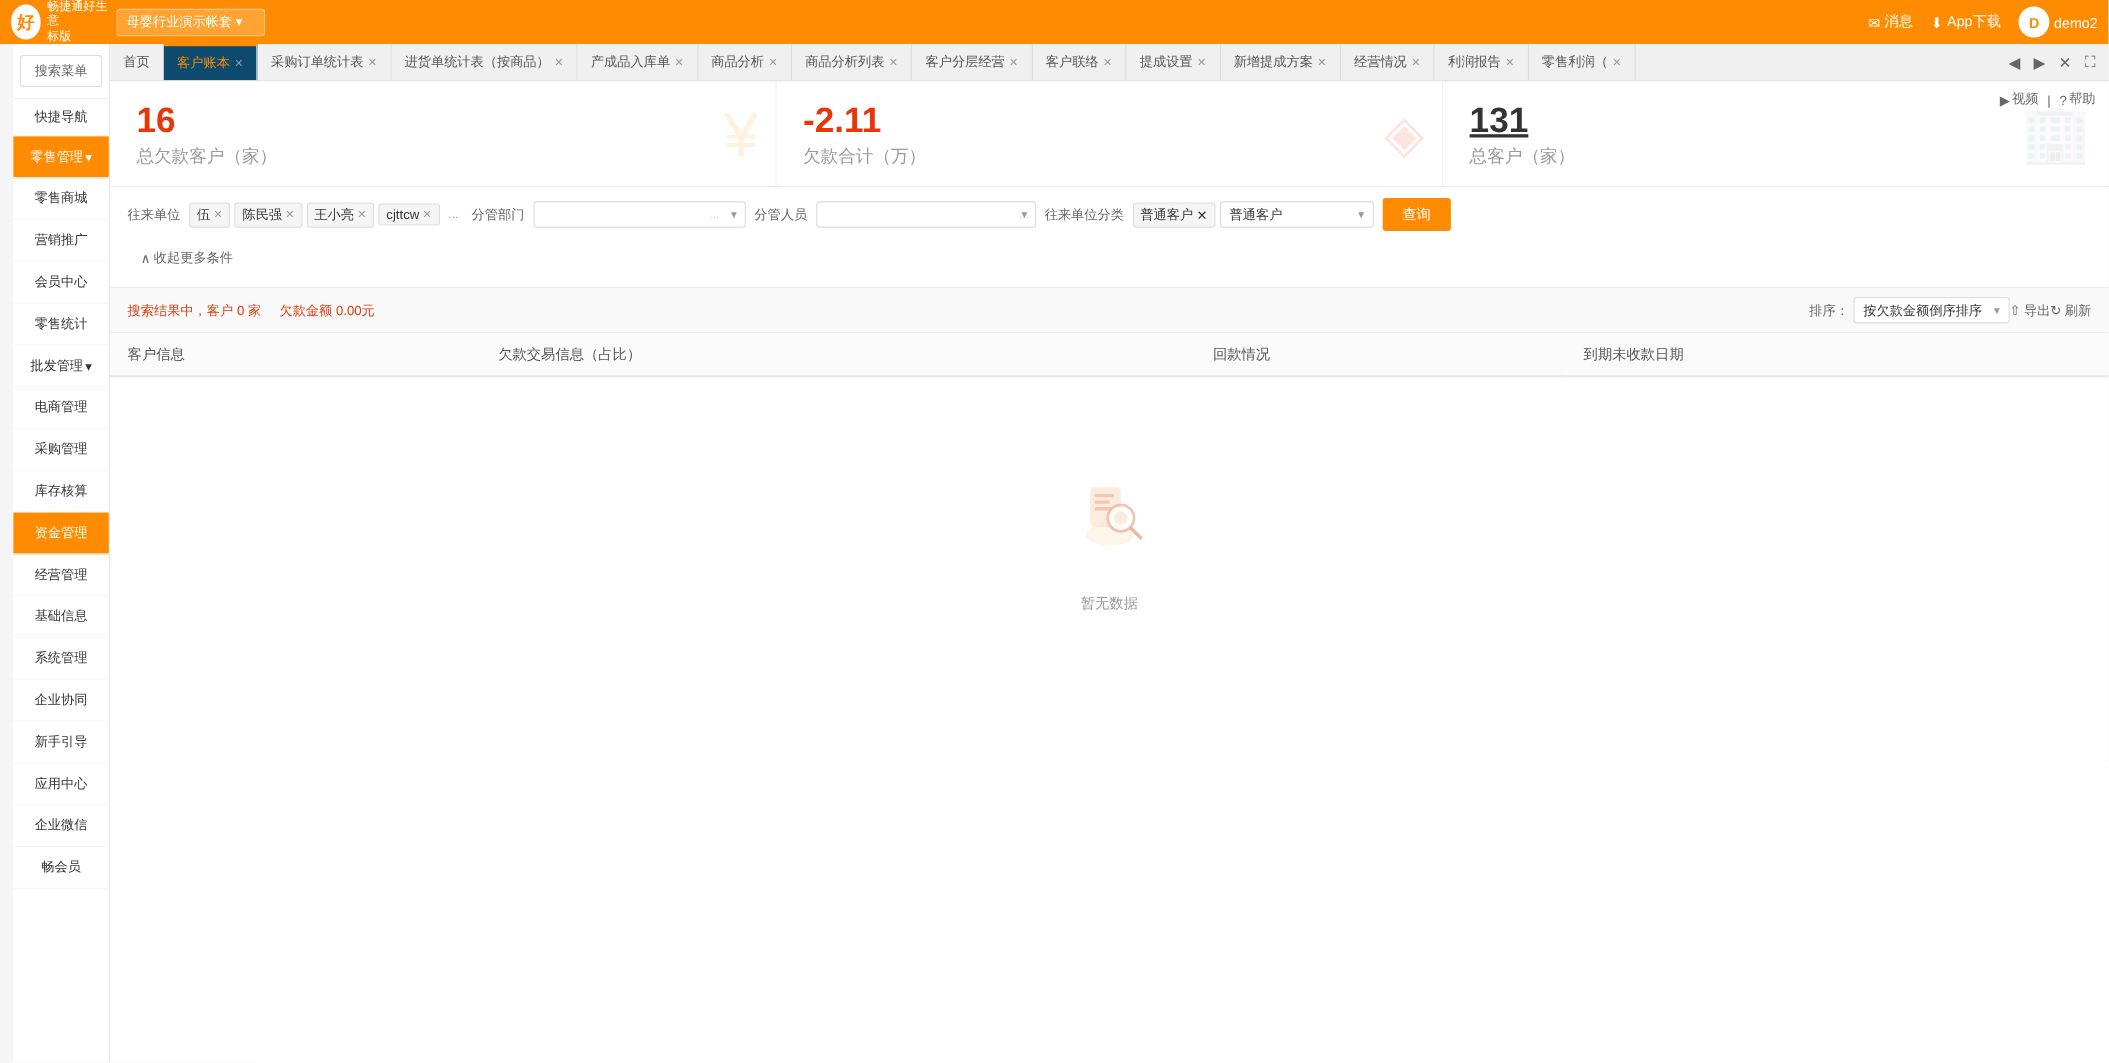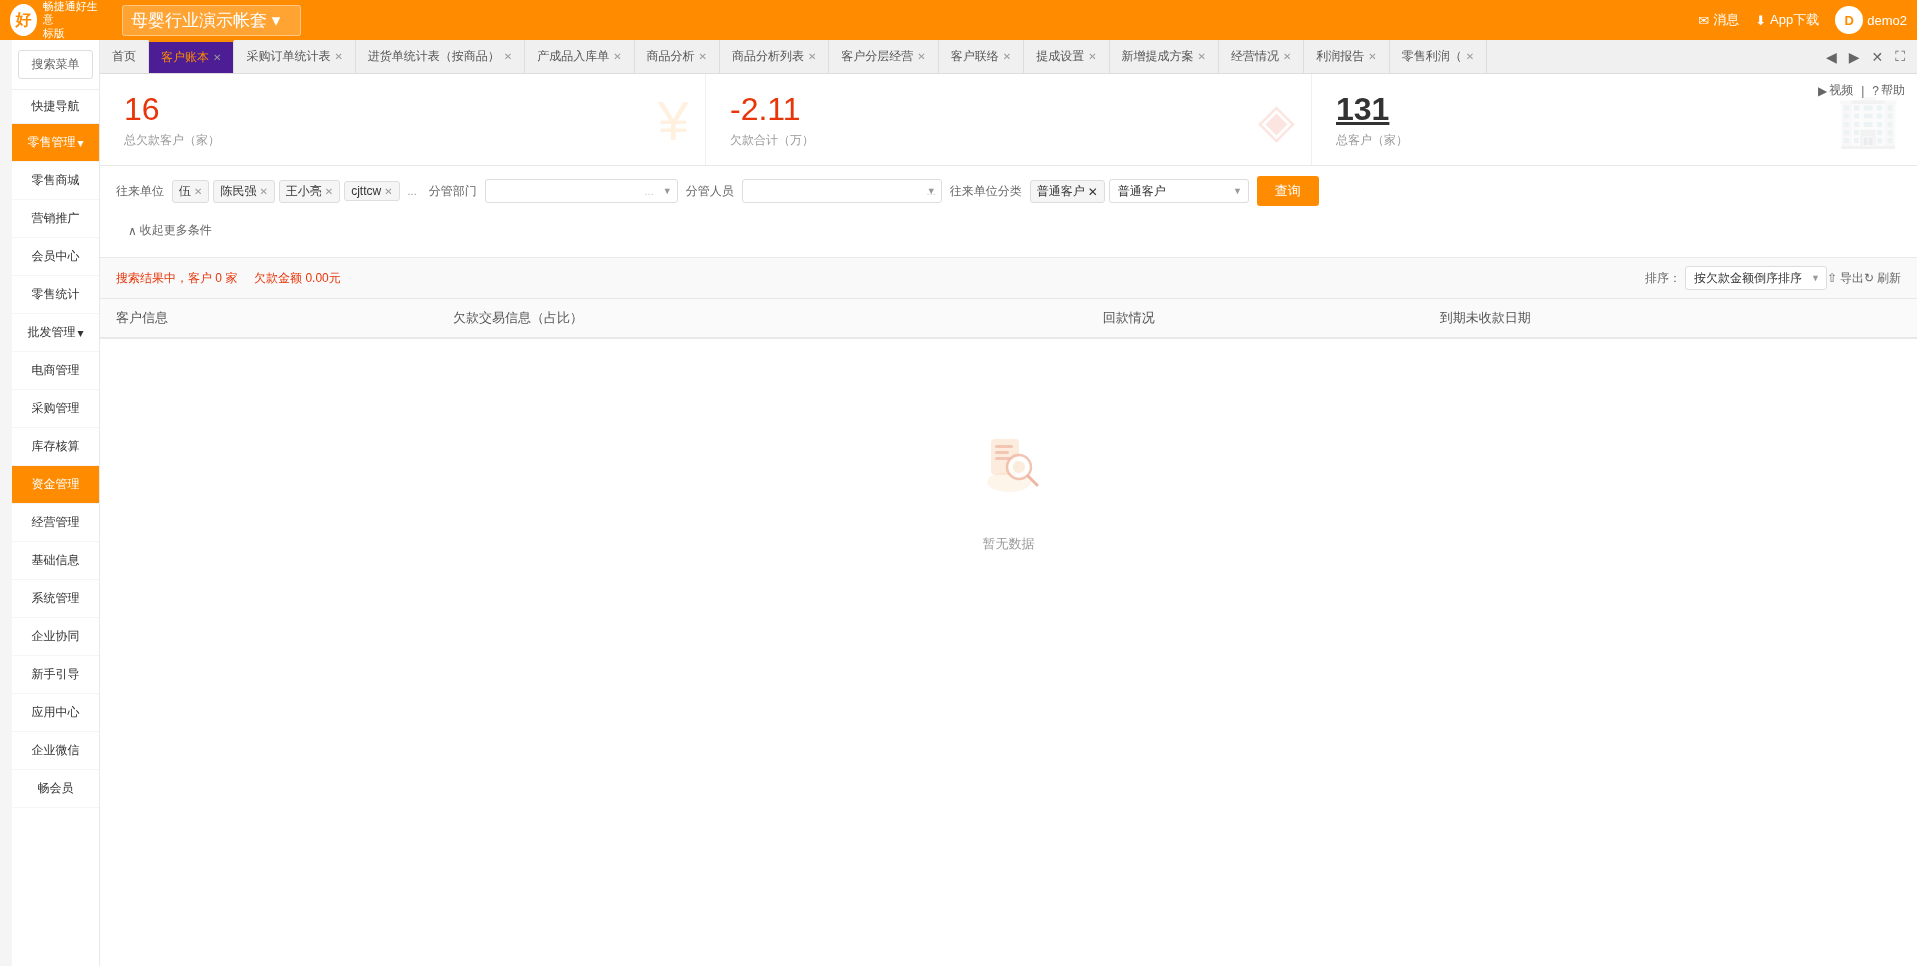--- a/index.html
+++ b/index.html
@@ -3,56 +3,56 @@
   <meta charset="utf-8">
   <style>
     * { box-sizing: border-box; margin: 0; padding: 0; }
     body { font-family: "Microsoft YaHei", Arial, sans-serif; font-size: 13px; background: #f5f5f5; display: flex; flex-direction: column; height: 100vh; overflow: hidden; }
 
     
     .top-bar { background: #ff8c00; display: flex; align-items: center; padding: 0 10px; height: 40px; color: white; flex-shrink: 0; }
     .top-bar-logo { display: flex; align-items: center; gap: 6px; width: 88px; flex-shrink: 0; }
     .logo-icon { width: 32px; height: 32px; background: white; border-radius: 50%; display: flex; align-items: center; justify-content: center; color: #ff8c00; font-size: 16px; font-weight: bold; }
     .logo-text { font-size: 11px; color: white; line-height: 1.2; }
-    .top-bar-dropdown { background: rgba(255,255,255,0.2); border: 1px solid rgba(255,255,255,0.4); border-radius: 3px; color: white; padding: 3px 20px 3px 8px; font-size: 17px; cursor: pointer; position: relative; margin-left: 24px; }
+    .top-bar-dropdown { background: rgba(255,255,255,0.2); border: 1px solid rgba(255,255,255,0.4); border-radius: 3px; color: white; padding: 3px 20px 3px 8px; font-size: 12px; cursor: pointer; position: relative; margin-left: 8px; }
     .top-bar-right { margin-left: auto; display: flex; align-items: center; gap: 16px; }
     .top-bar-right-item { display: flex; align-items: center; gap: 4px; cursor: pointer; font-size: 13px; color: white; }
     .avatar { width: 28px; height: 28px; border-radius: 50%; background: #fff; display: flex; align-items: center; justify-content: center; color: #ff8c00; font-size: 13px; font-weight: bold; }
 
     
     .main-layout { display: flex; flex: 1; overflow: hidden; }
 
     
     .sidebar { width: 88px; background: #fff; border-right: 1px solid #e8e8e8; display: flex; flex-direction: column; overflow-y: auto; flex-shrink: 0; margin-left: 12px; }
     .sidebar-search { padding: 10px 6px; border-bottom: 1px solid #eee; }
     .sidebar-search-btn { width: 100%; background: none; border: 1px solid #ddd; border-radius: 3px; padding: 5px; font-size: 12px; cursor: pointer; color: #666; text-align: center; }
     .sidebar-nav-btn { width: 100%; background: none; border: none; padding: 8px 4px; font-size: 12px; cursor: pointer; color: #333; border-bottom: 1px solid #f0f0f0; text-align: center; }
     .sidebar-item { padding: 10px 4px; text-align: center; cursor: pointer; font-size: 12px; color: #333; border-bottom: 1px solid #f5f5f5; }
     .sidebar-item.active { background: #ff8c00; color: white; }
     .sidebar-item.has-arrow { display: flex; align-items: center; justify-content: center; gap: 2px; }
 
     
     .tab-bar { background: #f0f0f0; display: flex; align-items: center; border-bottom: 1px solid #ddd; height: 34px; flex-shrink: 0; overflow: hidden; }
     .tab-item { display: flex; align-items: center; gap: 4px; padding: 0 12px; height: 100%; cursor: pointer; font-size: 12px; color: #555; border-right: 1px solid #ddd; white-space: nowrap; flex-shrink: 0; }
-    .tab-item.active { background: #4c1d95; color: #ff8c00; border-top: 2px solid #ff8c00; }
+    .tab-item.active { background: #0c4a6e; color: #ff8c00; border-top: 2px solid #ff8c00; }
     .tab-item .close-x { color: #999; font-size: 10px; cursor: pointer; }
     .tab-bar-actions { margin-left: auto; display: flex; align-items: center; padding: 0 8px; gap: 4px; flex-shrink: 0; }
     .tab-action-btn { background: none; border: none; cursor: pointer; color: #666; font-size: 14px; padding: 2px 4px; }
 
     
     .content-area { flex: 1; display: flex; flex-direction: column; overflow: hidden; background: #f5f5f5; }
 
     
     .stats-bar { background: white; display: flex; border-bottom: 1px solid #e8e8e8; flex-shrink: 0; position: relative; }
     .stat-block { flex: 1; padding: 16px 24px; display: flex; flex-direction: column; align-items: flex-start; border-right: 1px solid #f0f0f0; position: relative; }
     .stat-block:last-child { border-right: none; }
     .stat-icon-bg { position: absolute; right: 16px; top: 50%; transform: translateY(-50%); opacity: 0.12; font-size: 56px; }
-    .stat-value-red { font-size: 32px; font-weight: normal; color: #e8360a; line-height: 1.2; }
+    .stat-value-red { font-size: 32px; font-weight: bold; color: #e8360a; line-height: 1.2; }
     .stat-value-black { font-size: 32px; font-weight: bold; color: #333; line-height: 1.2; text-decoration: underline; }
-    .stat-label { font-size: 12px; color: #999; margin-top: 4px; }
+    .stat-label { font-size: 16px; color: #999; margin-top: 4px; }
     .stat-top-right { position: absolute; top: 8px; right: 12px; display: flex; gap: 8px; font-size: 12px; color: #666; cursor: pointer; }
     .stat-top-right span { display: flex; align-items: center; gap: 2px; }
 
     
     .filter-bar { background: white; padding: 10px 16px; border-bottom: 1px solid #e8e8e8; flex-shrink: 0; }
     .filter-row { display: flex; align-items: center; gap: 8px; margin-bottom: 8px; flex-wrap: wrap; }
     .filter-row:last-child { margin-bottom: 0; }
     .filter-label { font-size: 12px; color: #666; white-space: nowrap; }
     .filter-tags { display: flex; align-items: center; gap: 4px; flex-wrap: wrap; }
     .filter-tag { display: flex; align-items: center; gap: 3px; background: #f5f5f5; border: 1px solid #ddd; border-radius: 3px; padding: 2px 6px; font-size: 12px; color: #333; }

